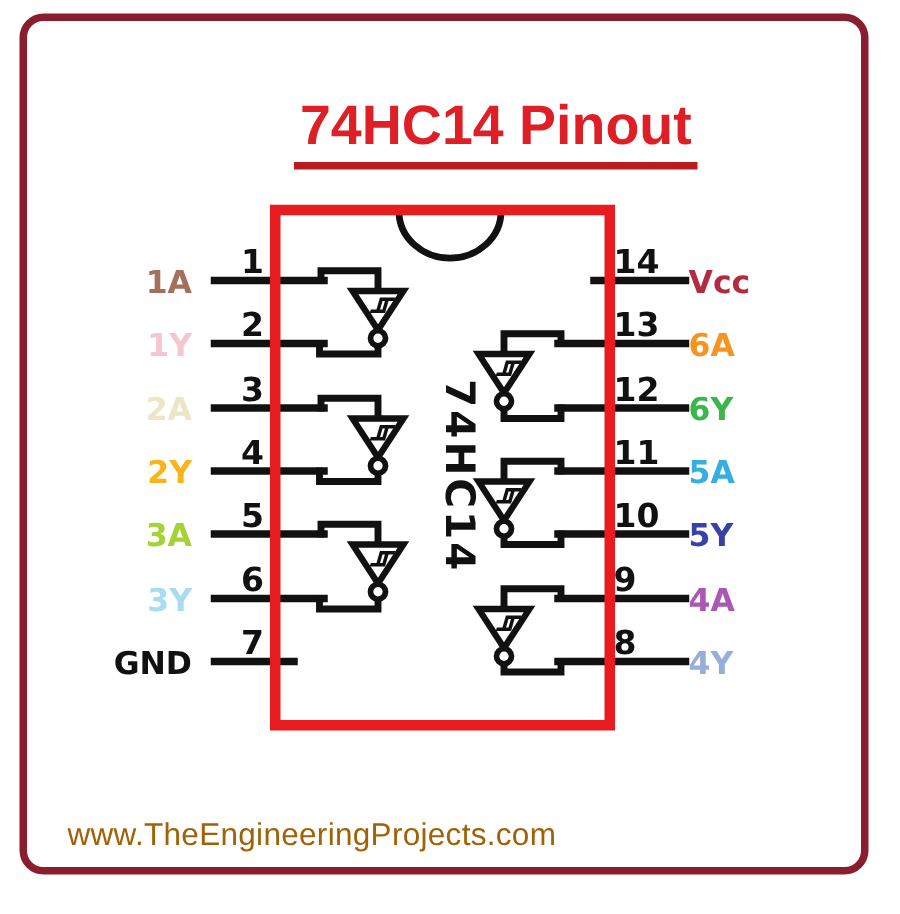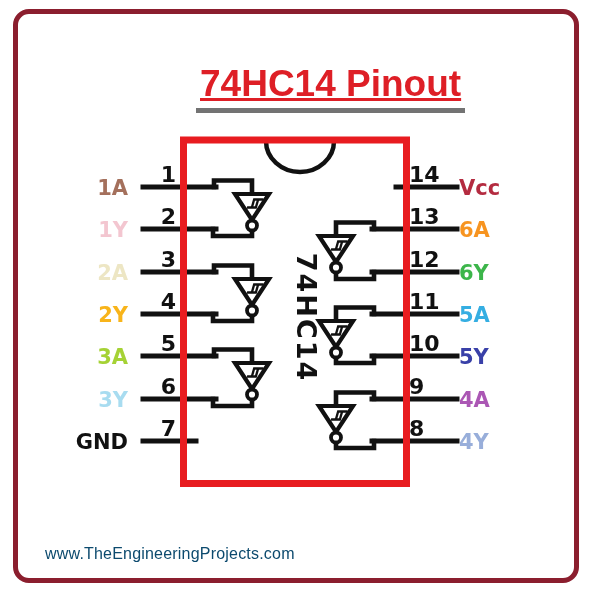--- a/index.html
+++ b/index.html
@@ -8,26 +8,26 @@
     background:#ffffff;font-family:"Liberation Sans", sans-serif;
   }
   .frame{
     position:absolute;left:13px;top:9px;width:566px;height:574px;
     border:5px solid #8B1E2E;border-radius:16px;box-sizing:border-box;
     pointer-events:none;
   }
   .title{
     position:absolute;left:196px;top:38px;
     font-size:37px;font-weight:bold;color:#DE1F26;
-    border-bottom:5px solid #737373;padding:0 4px 3px 4px;
-    letter-spacing:0px;white-space:nowrap;text-decoration:underline;
+    border-bottom:5px solid #b91c1c;padding:0 4px 3px 4px;
+    letter-spacing:0px;white-space:nowrap;
   }
   .footer{
     position:absolute;left:45px;top:545px;
-    font-size:16px;color:#0c4a6e;letter-spacing:0.2px;white-space:nowrap;
+    font-size:21px;color:#a16207;letter-spacing:0.2px;white-space:nowrap;
   }
   svg text{font-family:"DejaVu Sans", sans-serif;}
   #schematic{position:absolute;left:0;top:0;}
 </style>
 </head>
 <body>
 
 <div class="frame"></div>
 
 <h1 class="title">74HC14 Pinout</h1>

